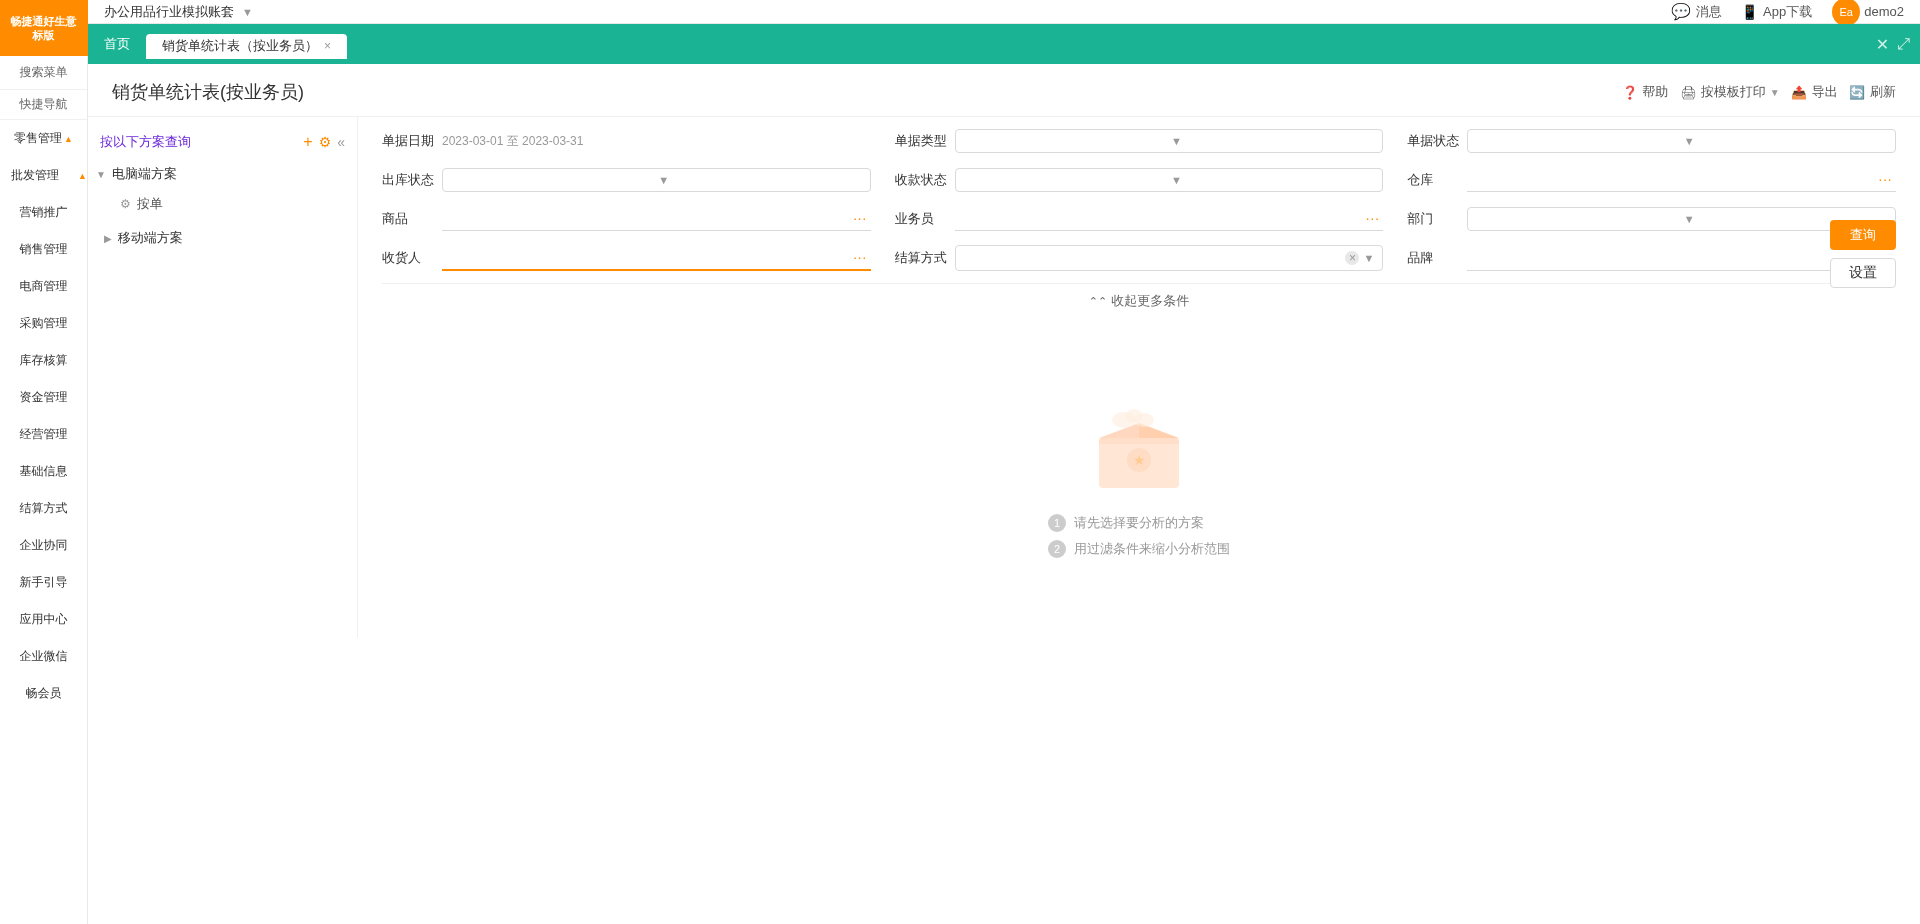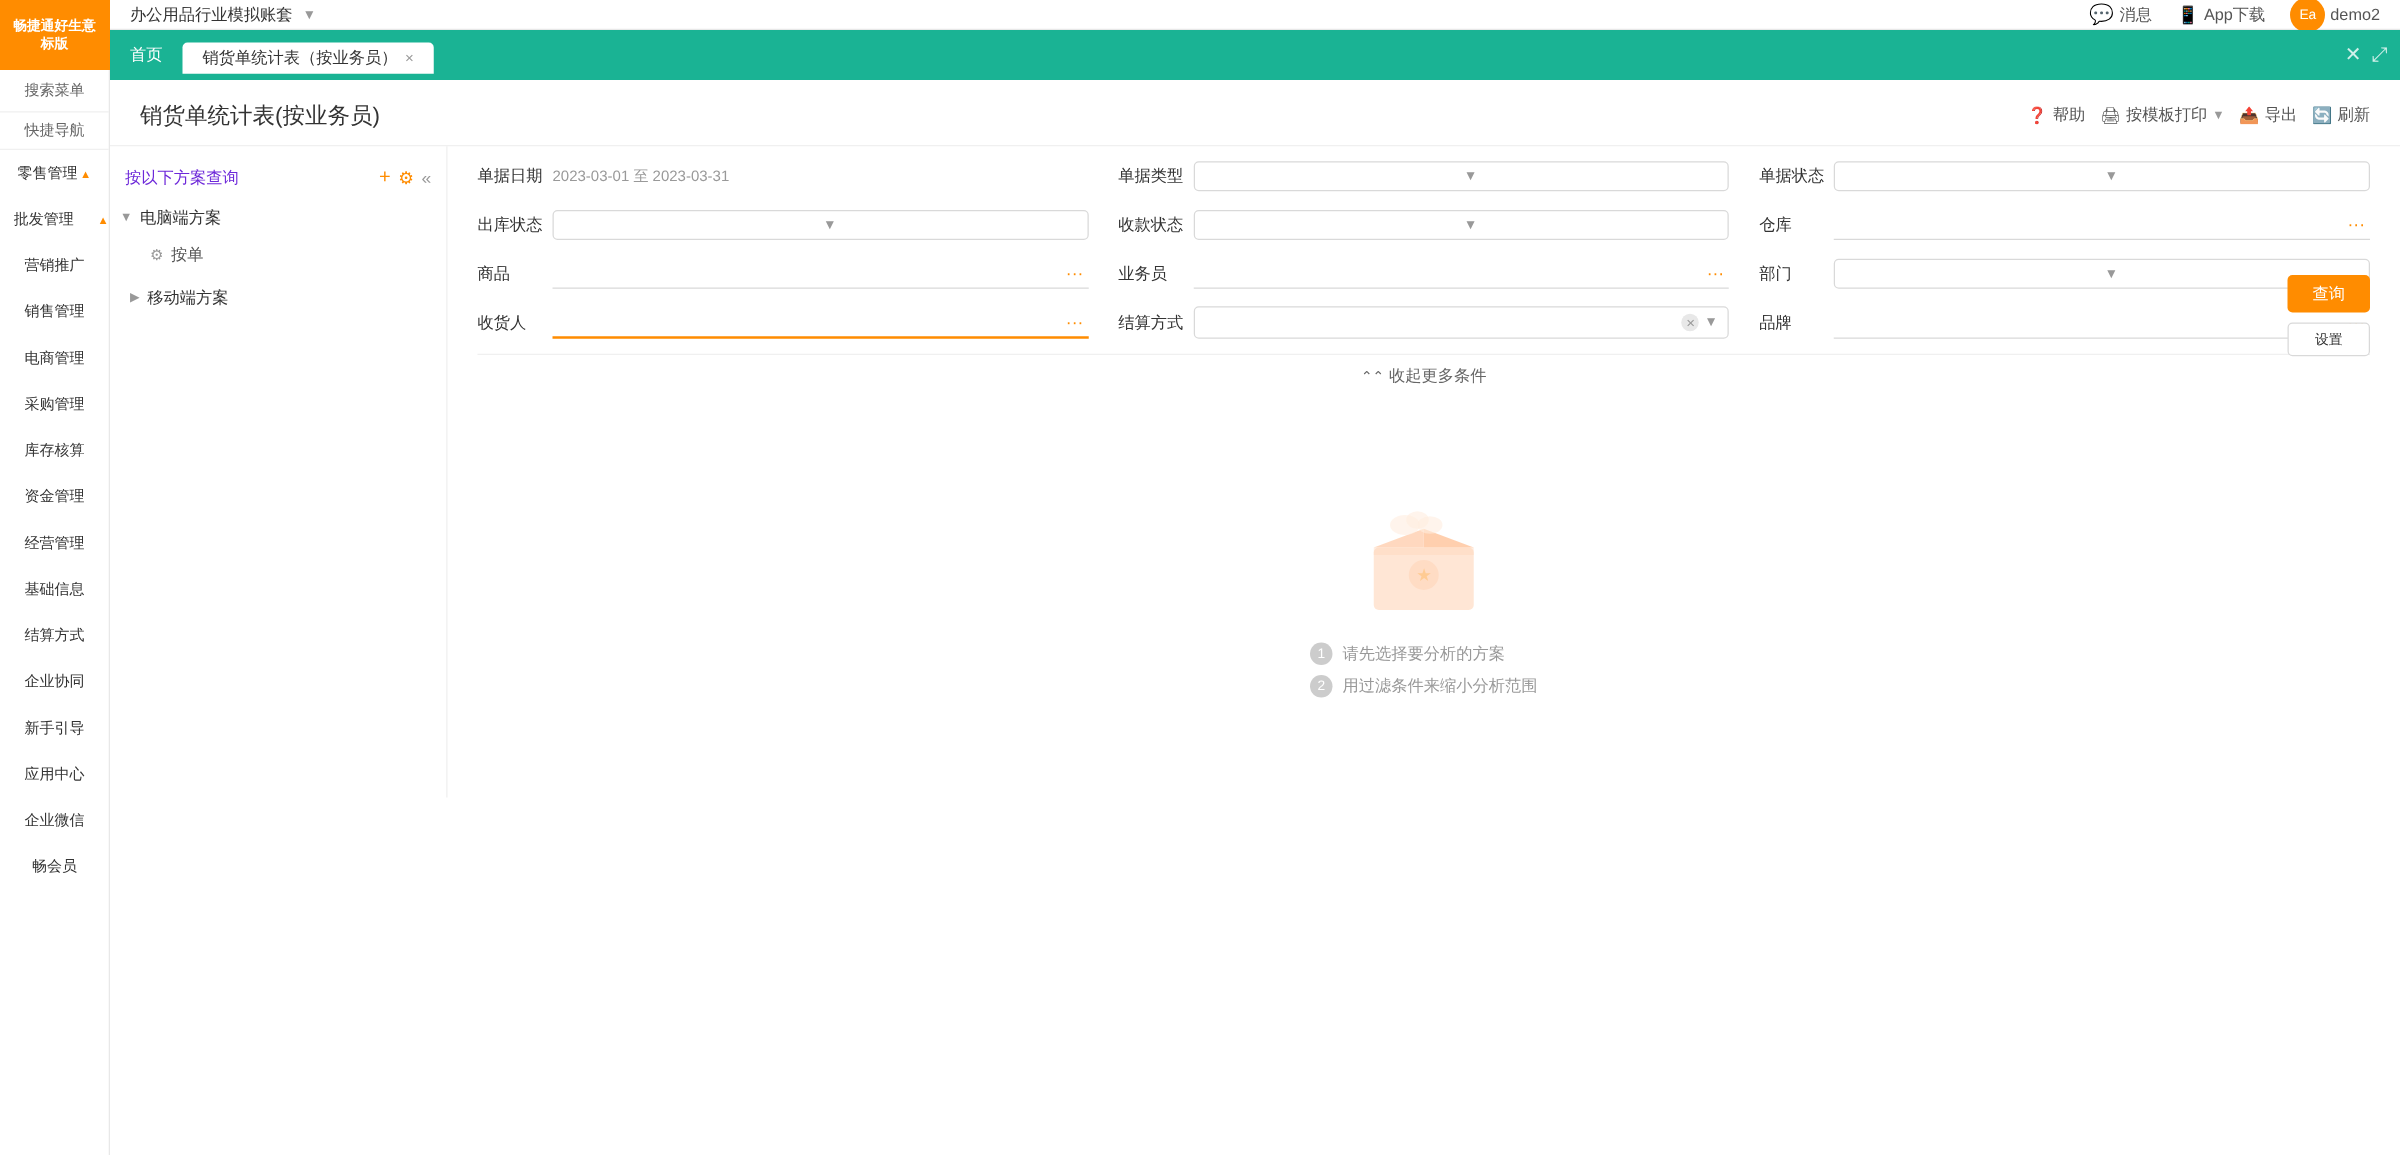--- a/index.html
+++ b/index.html
@@ -39,21 +39,21 @@
 
     
     .page-content { flex: 1; background: #fff; overflow-y: auto; }
 
     
     .page-header { padding: 16px 24px 12px; display: flex; align-items: center; justify-content: space-between; }
     .page-title { font-size: 18px; font-weight: 500; color: #333; }
     .page-actions { display: flex; align-items: center; gap: 12px; }
     .page-actions .action-item { display: flex; align-items: center; gap: 4px; font-size: 13px; color: #555; cursor: pointer; }
     .btn-query { background: #ff8c00; color: #fff; border: none; padding: 6px 20px; border-radius: 4px; cursor: pointer; font-size: 13px; font-weight: 500; }
-    .btn-settings { background: #fff; color: #333; border: 1px solid #d9d9d9; padding: 5px 16px; border-radius: 4px; cursor: pointer; font-size: 11px; }
+    .btn-settings { background: #fff; color: #333; border: 1px solid #d9d9d9; padding: 5px 16px; border-radius: 4px; cursor: pointer; font-size: 14px; }
     .scheme-group { margin-bottom: 4px; }
     .scheme-group-title { display: flex; align-items: center; gap: 6px; padding: 6px 8px; cursor: pointer; color: #333; font-size: 13px; }
     .scheme-item { display: flex; align-items: center; gap: 6px; padding: 6px 24px; cursor: pointer; color: #333; font-size: 13px; }
     .scheme-item.active { color: #ff8c00; font-weight: 500; }
     .scheme-item .dot { width: 8px; height: 8px; border-radius: 50%; background: #ff8c00; display: inline-block; }
     .scheme-sub-item { display: flex; align-items: center; gap: 6px; padding: 6px 32px; cursor: pointer; color: #555; font-size: 13px; }
     .sub-scheme-group { }
     .sub-scheme-title { display: flex; align-items: center; gap: 6px; padding: 6px 16px; cursor: pointer; color: #333; font-size: 13px; }
 
     

